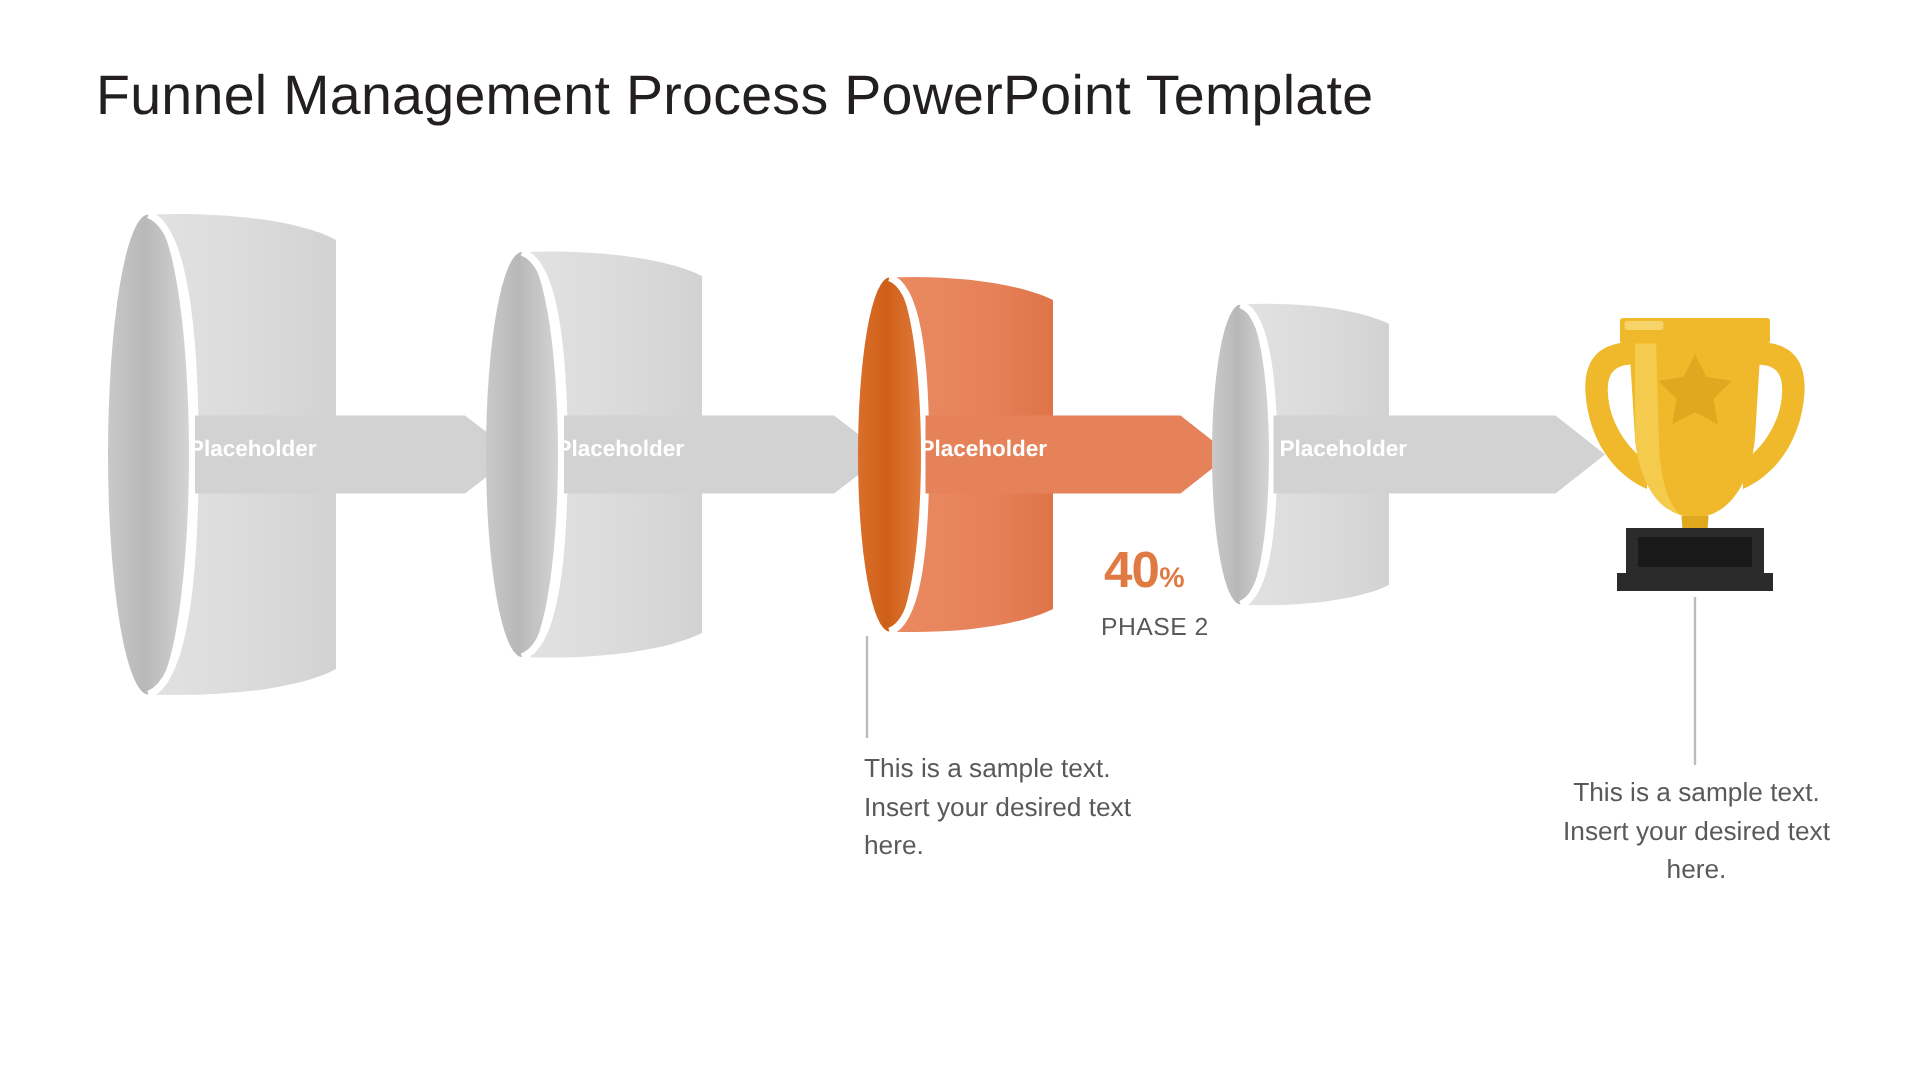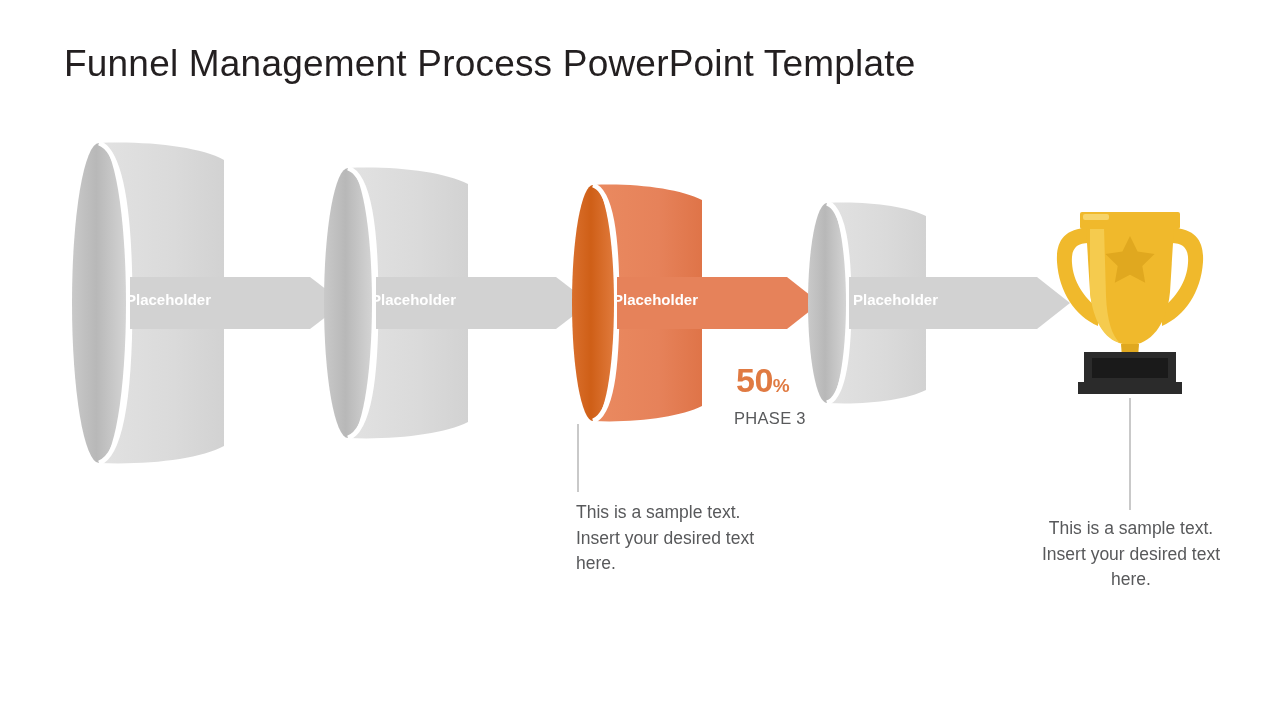--- a/index.html
+++ b/index.html
@@ -223,22 +223,22 @@
       <line x1="578" y1="424" x2="578" y2="492" stroke="#bcbcbc" stroke-width="1.6"></line>
       <line x1="1130" y1="398" x2="1130" y2="510" stroke="#bcbcbc" stroke-width="1.6"></line>
     </svg>
 
     <div class="ph-label" style="left:126px;top:292px;">Placeholder</div>
     <div class="ph-label" style="left:371px;top:292px;">Placeholder</div>
     <div class="ph-label" style="left:613px;top:292px;">Placeholder</div>
     <div class="ph-label" style="left:853px;top:292px;">Placeholder</div>
 
     <div class="pct-wrap" style="left:736px;top:363px;">
-      <span class="pct-num">50</span><span class="pct-sign">%</span>
+      <span class="pct-num">40</span><span class="pct-sign">%</span>
     </div>
-    <div class="phase-label" style="left:734px;top:410px;">PHASE 3</div>
+    <div class="phase-label" style="left:734px;top:410px;">PHASE 2</div>
 
     <div class="desc left" style="left:576px;top:500px;width:185px;">This is a sample text. Insert your desired text here.</div>
 
     <div class="desc center" style="left:1038px;top:516px;width:186px;">This is a sample text. Insert your desired text here.</div>
 
   </div>
 </div>
 
 </body></html>

